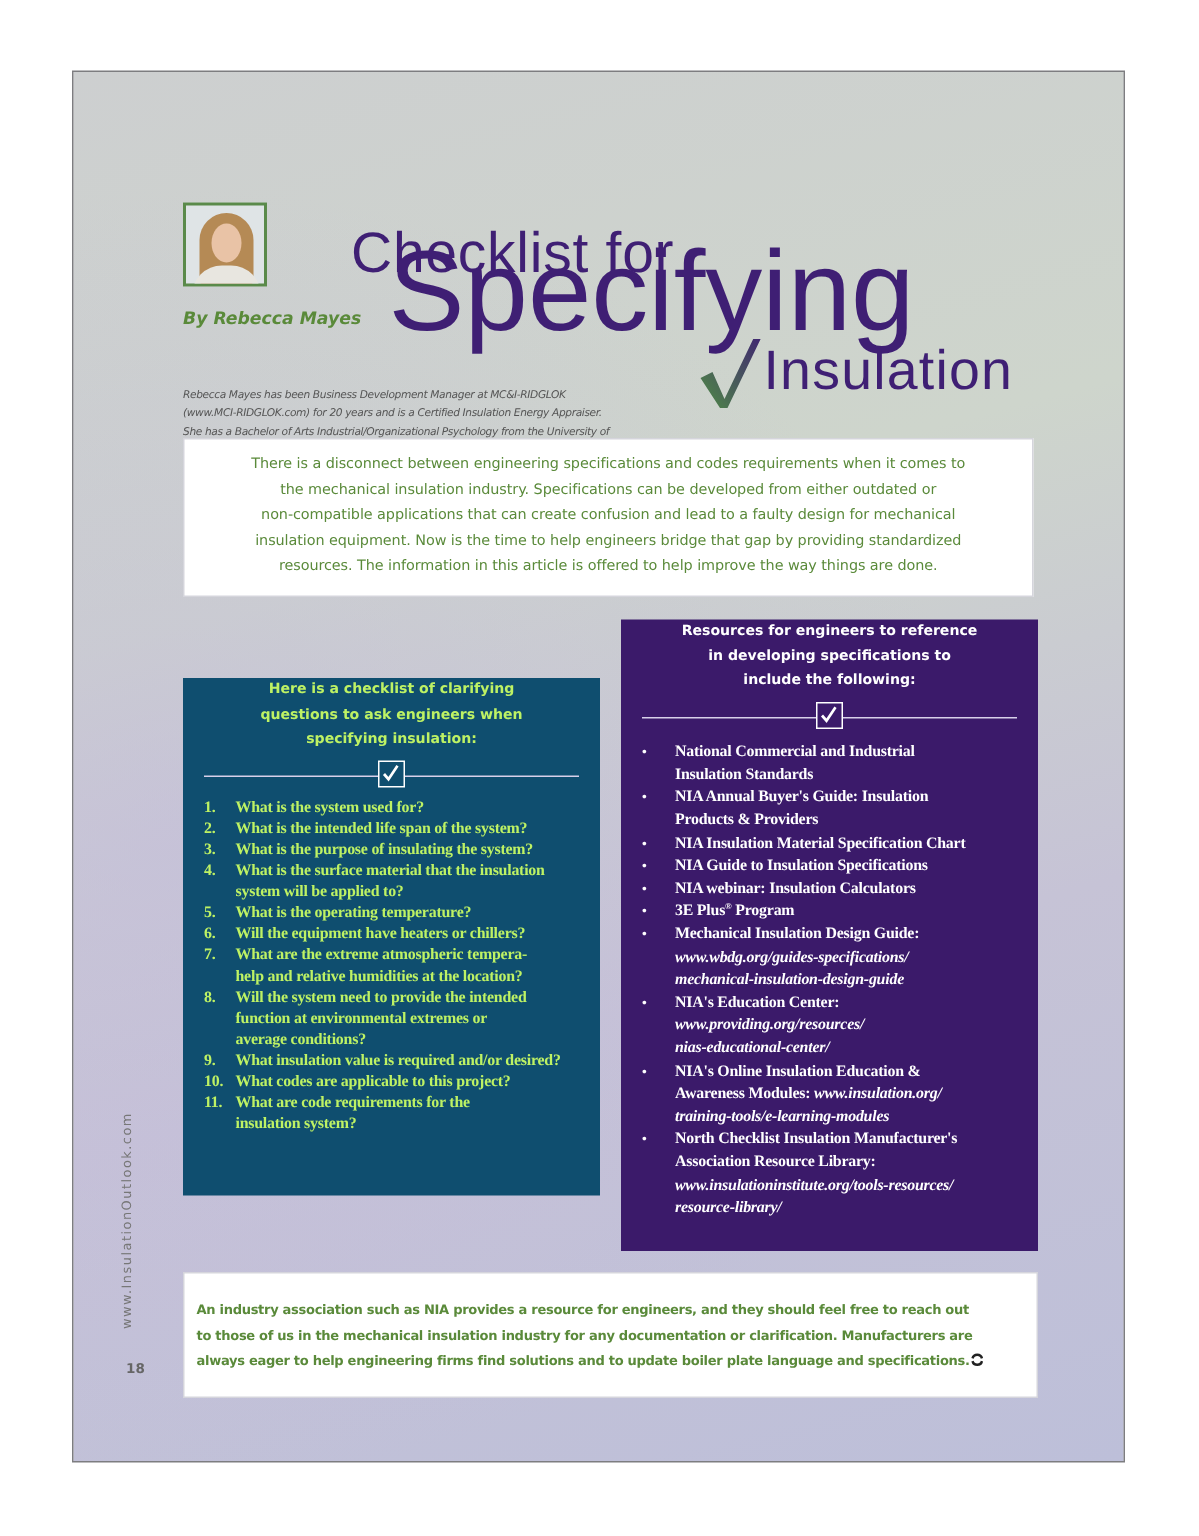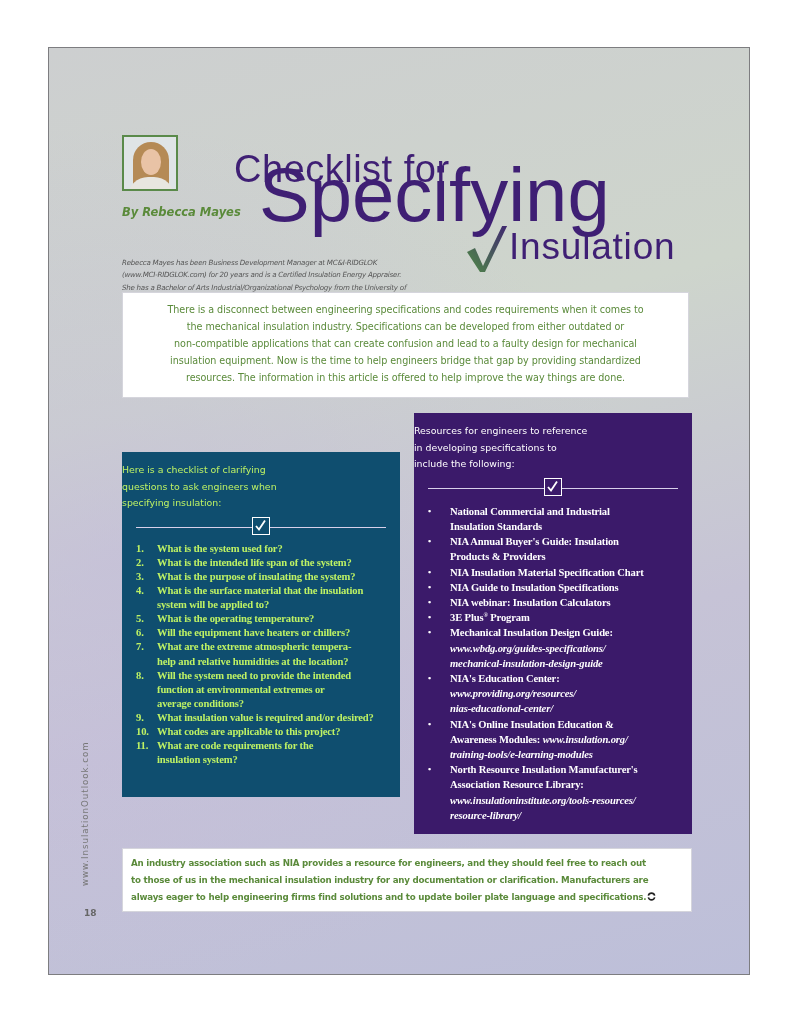--- a/index.html
+++ b/index.html
@@ -47,22 +47,22 @@
   }
   .box-left {
     position:absolute; left:73px; top:404px; width:278px; height:345px;
     background:#0f4e6f; color:#bef264; box-sizing:border-box;
   }
   .box-right {
     position:absolute; left:365px; top:365px; width:278px; height:421px;
     background:#3b1a6a; color:#fff; box-sizing:border-box;
   }
   .box-head {
-    font-family:"DejaVu Sans", sans-serif; font-weight:normal; font-size:9.4px; line-height:16.6px;
-    padding-top:10px;
+    font-family:"DejaVu Sans", sans-serif; font-weight:bold; font-size:9.4px; line-height:16.6px;
+    text-align:center; padding-top:0;
   }
   .divider { position:relative; height:22px; margin:4px 14px 0 14px; }
   .divider .line { position:absolute; top:11px; left:0; right:0; height:1px; background:#d8d0ea; }
   .divider .chk {
     position:absolute; left:50%; top:1px; width:18px; height:18px; margin-left:-9px;
     border:1.5px solid #fff; box-sizing:border-box; background:inherit;
   }
   .box-left .divider .chk { background:#0f4e6f; }
   .box-right .divider .chk { background:#3b1a6a; }
   .divider .chk svg { position:absolute; left:1px; top:1px; }
@@ -74,24 +74,24 @@
   ol.qlist li .n { width:21px; flex:0 0 21px; }
   ul.rlist {
     list-style:none; margin:5px 0 0 0; padding:0 6px 0 14px;
     font-family:"Liberation Serif", serif; font-weight:bold; font-size:10.6px; line-height:15.2px;
   }
   ul.rlist li { display:flex; letter-spacing:-0.15px; }
   ul.rlist li .b { width:22px; flex:0 0 22px; font-size:9px; }
   ul.rlist .url { font-style:italic; }
   sup.reg { font-size:6px; vertical-align:top; line-height:10px; }
   .closing {
-    position:absolute; left:73px; top:800px; width:570px; height:64px;
+    position:absolute; left:73px; top:800px; width:570px; height:84px;
     background:#ffffff; border:1px solid #d5d5dc; box-sizing:border-box;
     font-family:"DejaVu Sans", sans-serif; font-weight:bold; font-size:8.7px; line-height:17.2px; color:#5a8a3a;
-    padding:6px 0 0 8px; letter-spacing:-0.2px;
+    padding:17px 0 0 8px; letter-spacing:-0.2px;
   }
   .endmark { display:inline-block; width:9px; height:9px; vertical-align:-1px; margin-left:1px; }
   .side-url {
     position:absolute; left:31px; top:838px; transform-origin:0 0; transform:rotate(-90deg);
     font-family:"DejaVu Sans", sans-serif; font-size:8.6px; color:#777; letter-spacing:1px; white-space:nowrap;
   }
   .pagenum { position:absolute; left:35px; top:860px; font-family:"DejaVu Sans", sans-serif; font-weight:bold; font-size:9px; color:#666; }
 </style>
 </head>
 <body>
@@ -296,21 +296,21 @@
           <span class="b">•</span>
           <span>
             <div><span>NIA's Online Insulation Education &amp;</span></div>
             <div><span>Awareness Modules: </span><span class="url">www.insulation.org/</span></div>
             <div><span class="url">training-tools/e-learning-modules</span></div>
           </span>
         </li>
         <li>
           <span class="b">•</span>
           <span>
-            <div><span>North Resource Insulation Manufacturer's</span></div>
+            <div><span>North Checklist Insulation Manufacturer's</span></div>
             <div><span>Association Resource Library:</span></div>
             <div><span class="url">www.insulationinstitute.org/tools-resources/</span></div>
             <div><span class="url">resource-library/</span></div>
           </span>
         </li>
       </ul>
   </div>
 
   <div class="closing">
     <div>An industry association such as NIA provides a resource for engineers, and they should feel free to reach out</div>

